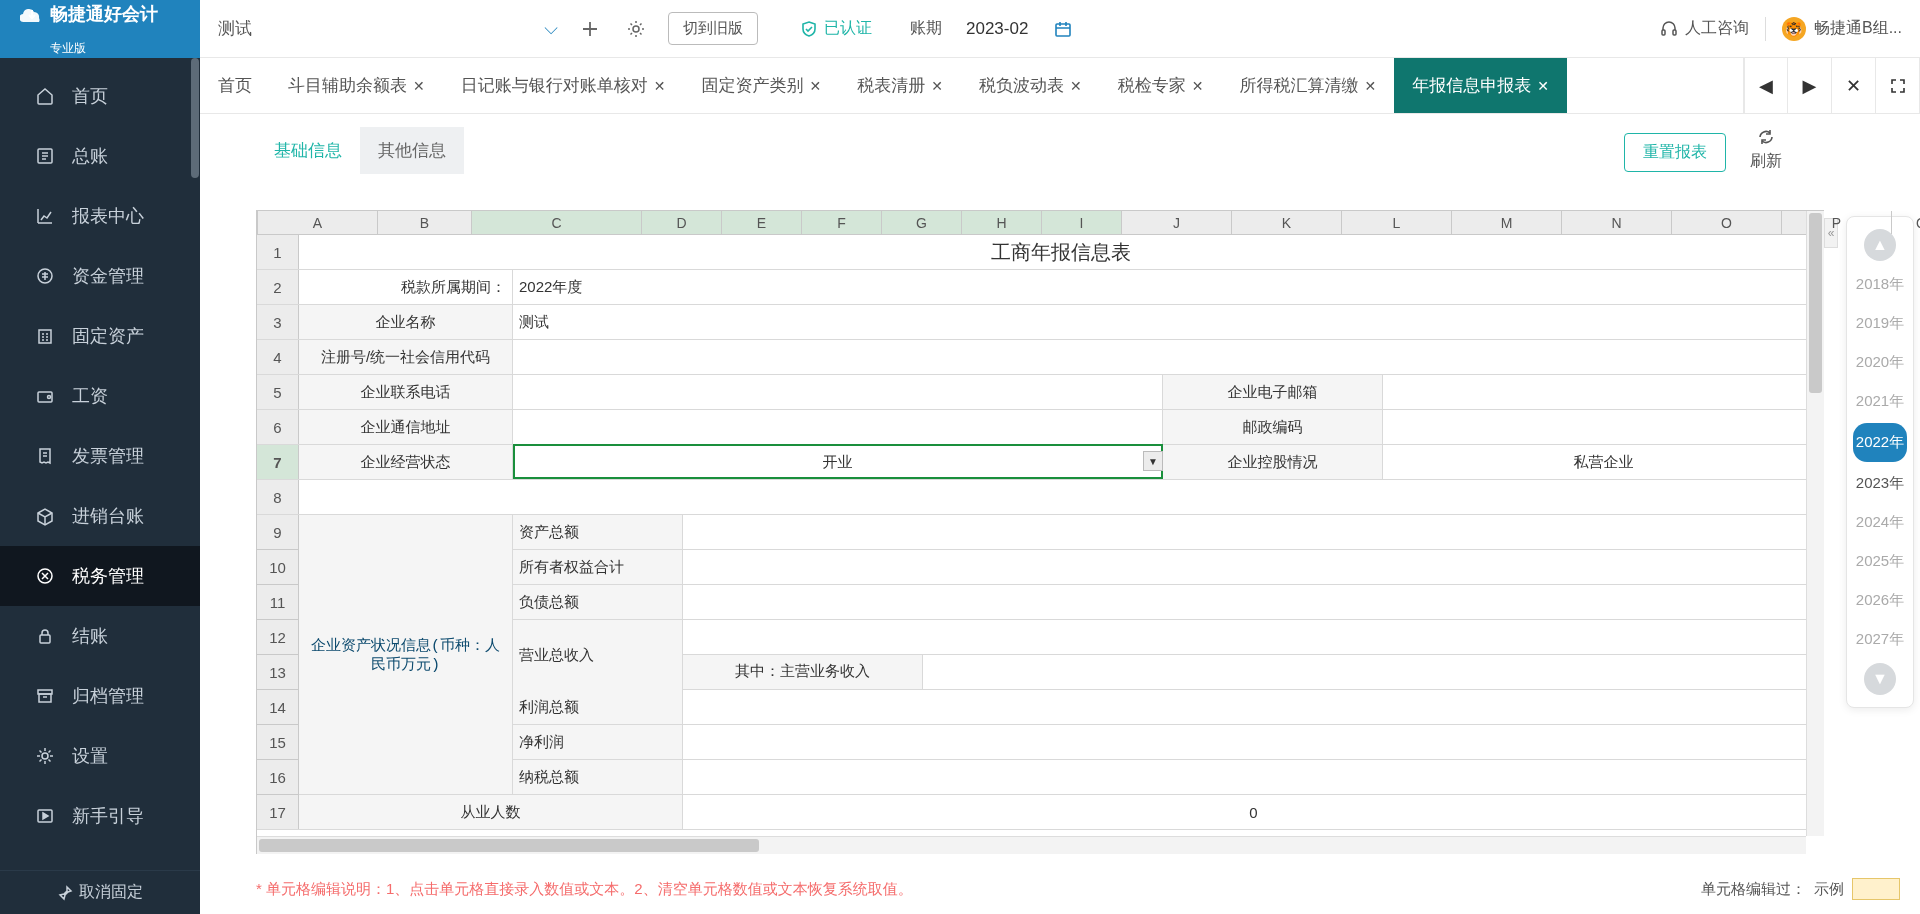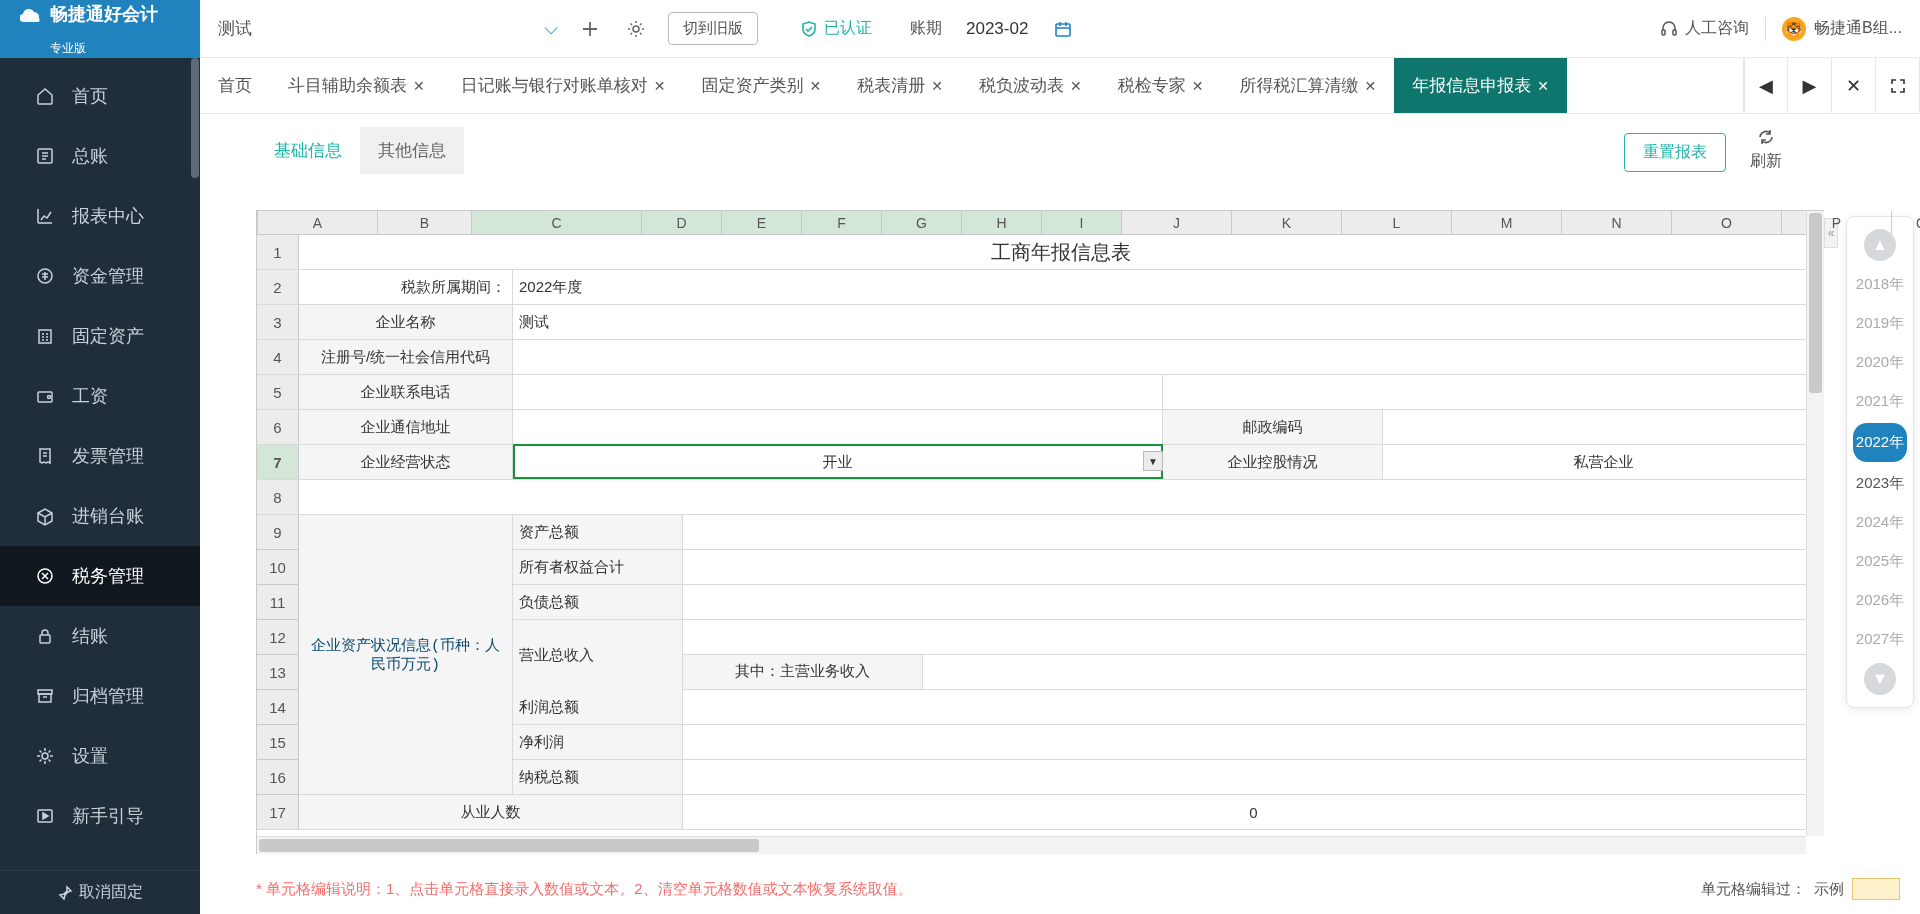--- a/index.html
+++ b/index.html
@@ -428,20 +428,21 @@
         <div class="cell hdrcell" style="width:214px">注册号/统一社会信用代码</div>
         <div class="cell" style="flex:1;border-right:none"></div>
       </div>
     </div>
 
     <div class="row">
       <div class="rowhdr">5</div>
       <div class="cells">
         <div class="cell hdrcell" style="width:214px">企业联系电话</div>
         <div class="cell" style="width:650px"></div>
+        <div class="cell hdrcell" style="width:220px">企业电子邮箱</div>
         <div class="cell" style="flex:1;border-right:none"></div>
       </div>
     </div>
 
     <div class="row">
       <div class="rowhdr">6</div>
       <div class="cells">
         <div class="cell hdrcell" style="width:214px">企业通信地址</div>
         <div class="cell" style="width:650px"></div>
         <div class="cell hdrcell" style="width:220px">邮政编码</div>

